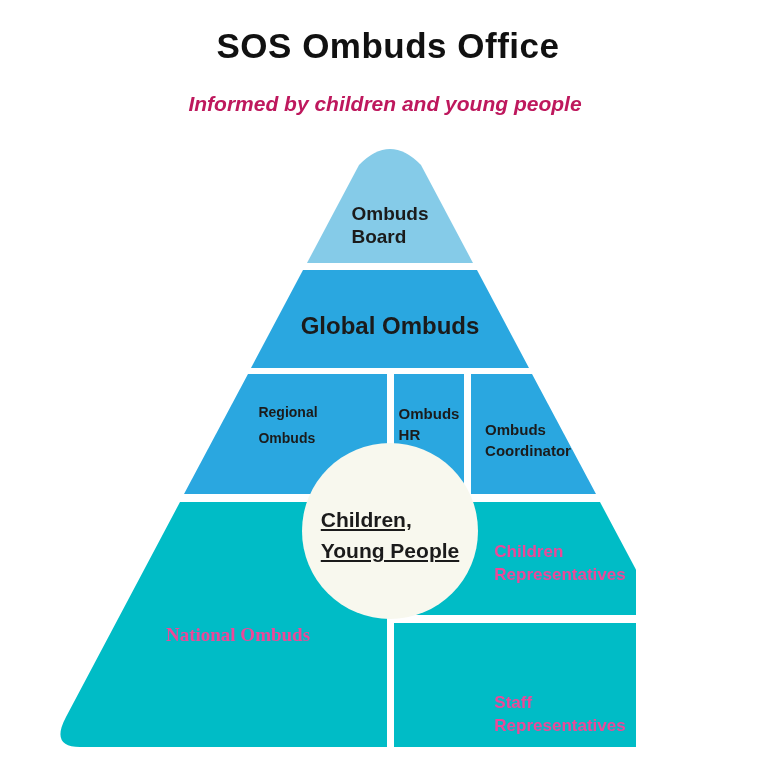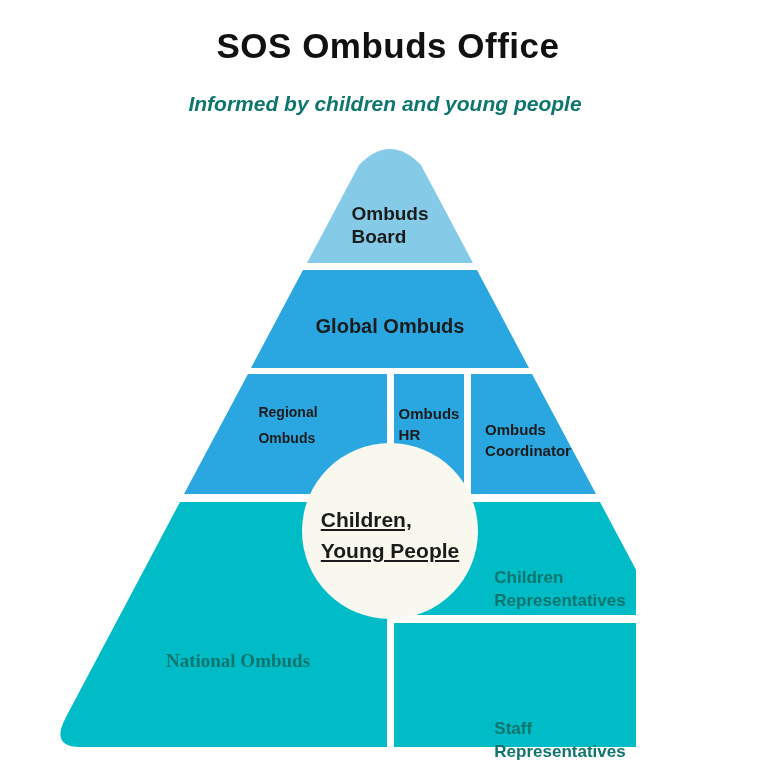--- a/index.html
+++ b/index.html
@@ -27,39 +27,39 @@
     letter-spacing: 0.5px;
   }
   .page-subtitle {
     position: absolute;
     left: 385px;
     top: 92px;
     transform: translateX(-50%);
     font-size: 21px;
     font-weight: 700;
     font-style: italic;
-    color: #0f766e;
+    color: #be185d;
     white-space: nowrap;
   }
   .diagram-svg {
     position: absolute;
     left: 0;
     top: 0;
   }
   .lbl {
     position: absolute;
     transform: translateX(-50%);
     text-align: left;
     font-weight: 700;
     color: #1b1b1b;
     white-space: nowrap;
   }
-  .lbl.light { color: #0f766e; margin-top: 26px; }
+  .lbl.light { color: #ec4899; }
   .lbl-board        { left: 390px; top: 202px; font-size: 19px; line-height: 23px; }
-  .lbl-global       { left: 390px; top: 314px; font-size: 20px; line-height: 24px; }
+  .lbl-global       { left: 390px; top: 314px; font-size: 24px; line-height: 24px; }
   .lbl-regional     { left: 288px; top: 399px; font-size: 14px; line-height: 26px; }
   .lbl-hr           { left: 429px; top: 403px; font-size: 15px; line-height: 21px; }
   .lbl-coordinator  { left: 528px; top: 419px; font-size: 15px; line-height: 21px; }
   .lbl-cyp          { left: 390px; top: 504px; font-size: 21px; line-height: 31px; text-decoration: underline; }
   .lbl-national     { left: 238px; top: 623px; font-size: 19px; line-height: 23px; font-family: Liberation Serif, serif; }
   .lbl-childrenrep  { left: 560px; top: 540px; font-size: 17px; line-height: 23px; }
   .lbl-staffrep     { left: 560px; top: 691px; font-size: 17px; line-height: 23px; }
 </style>
 </head>
 <body>

